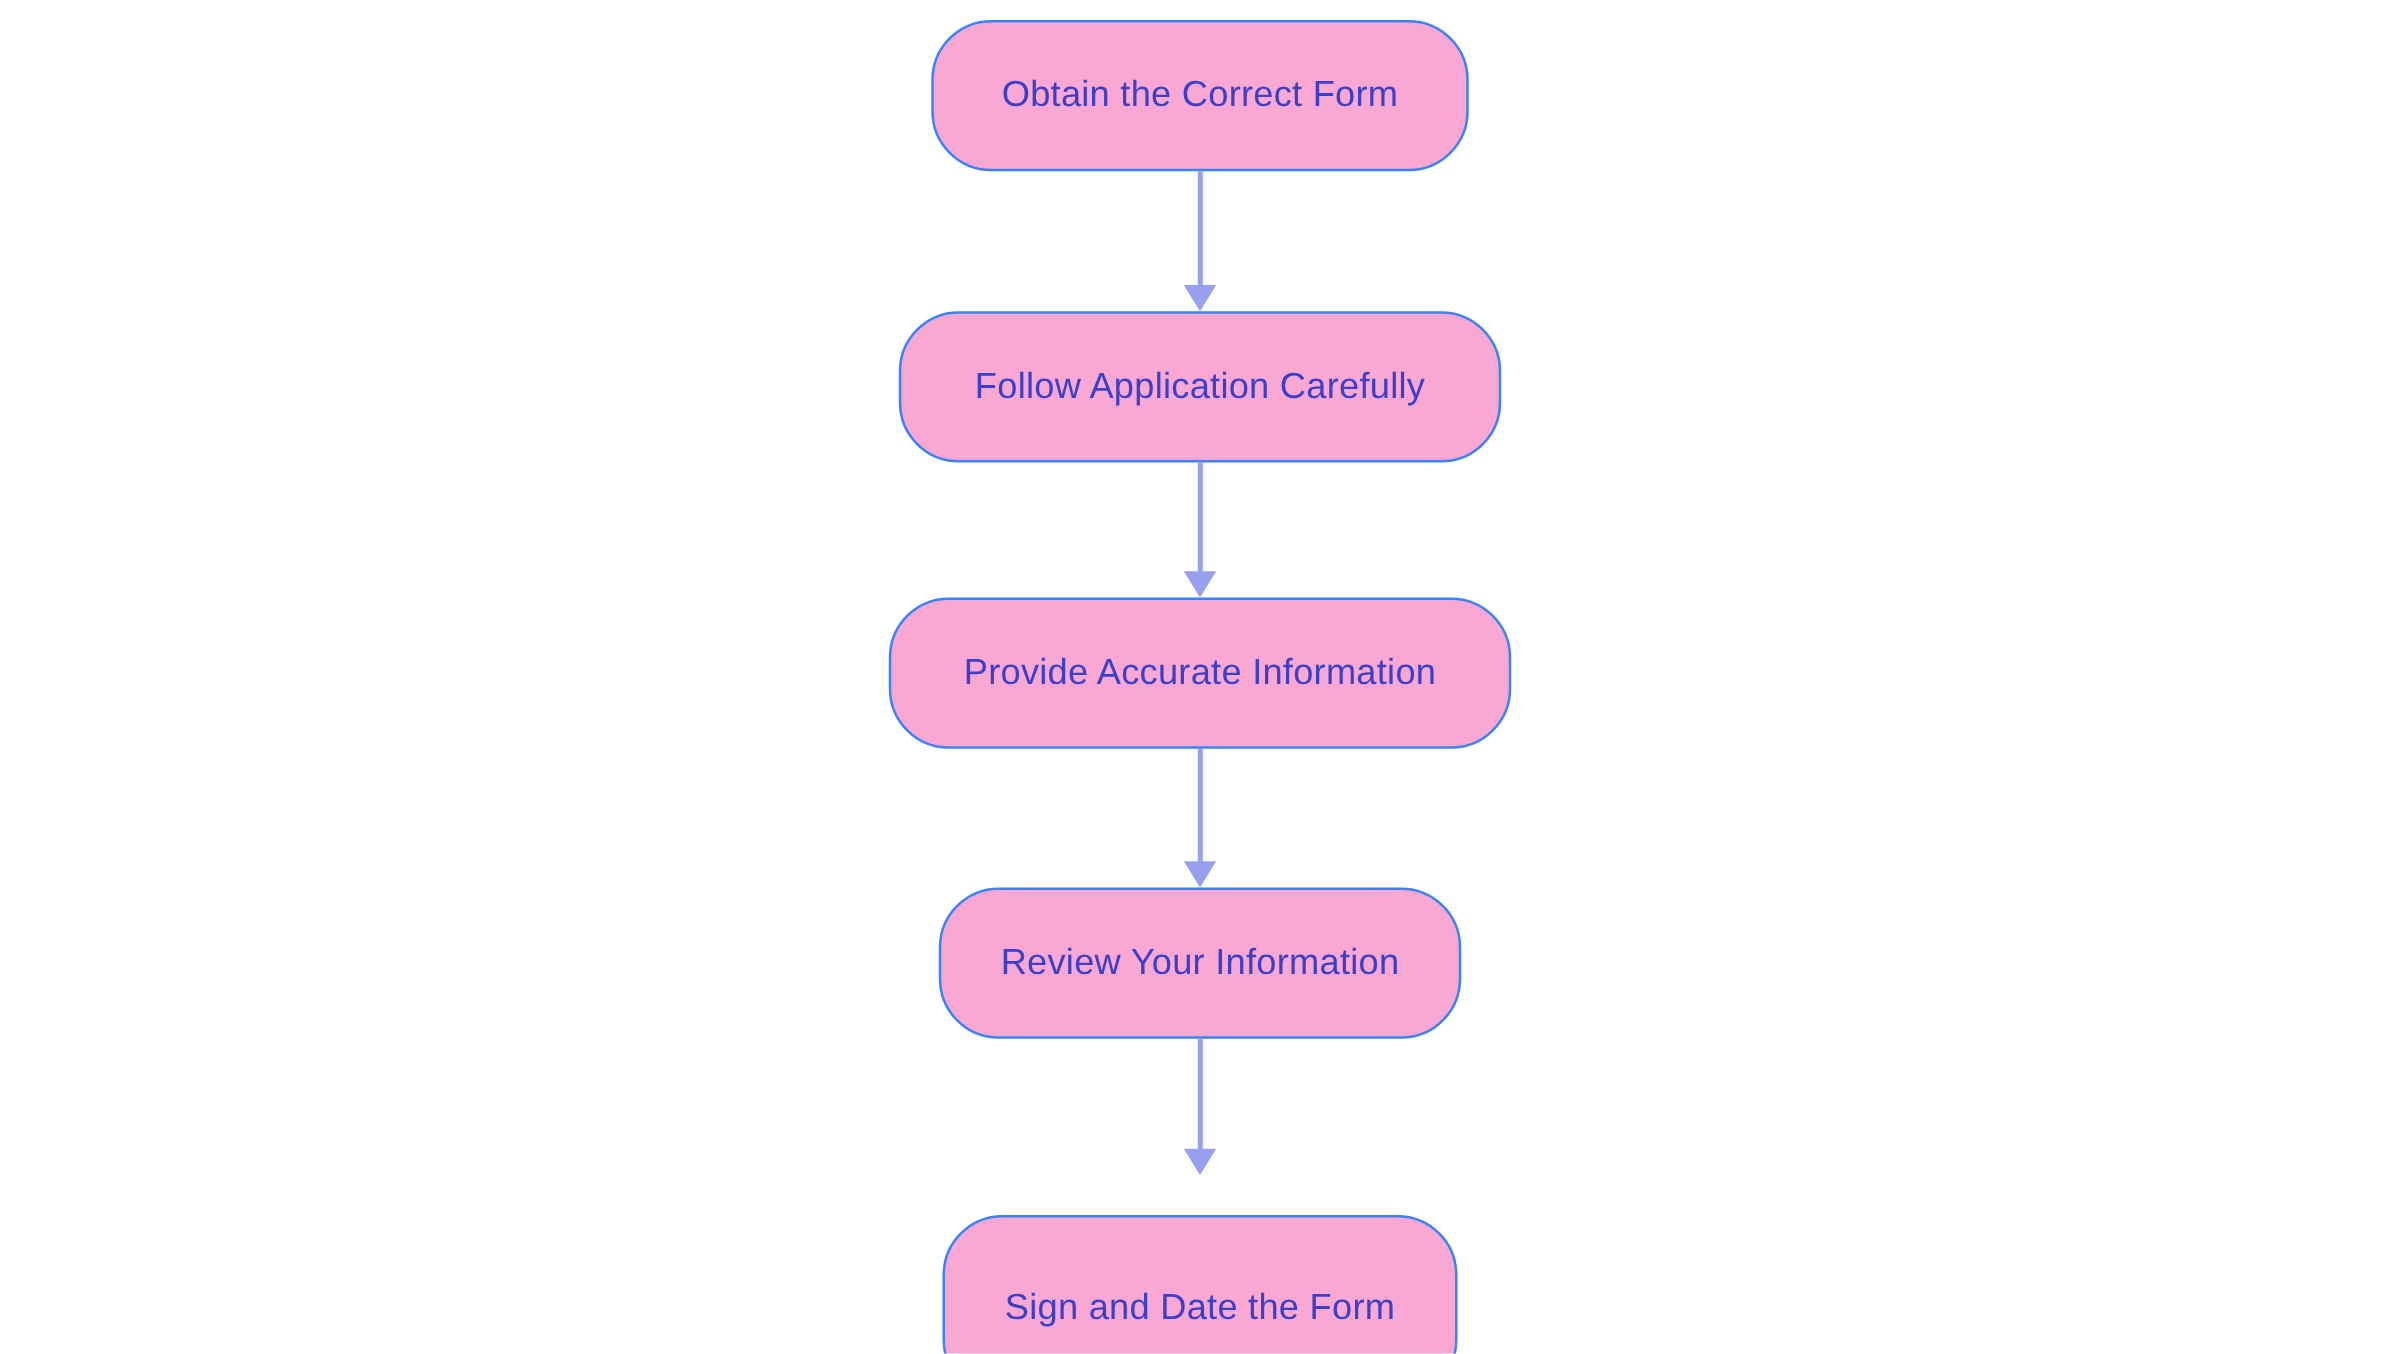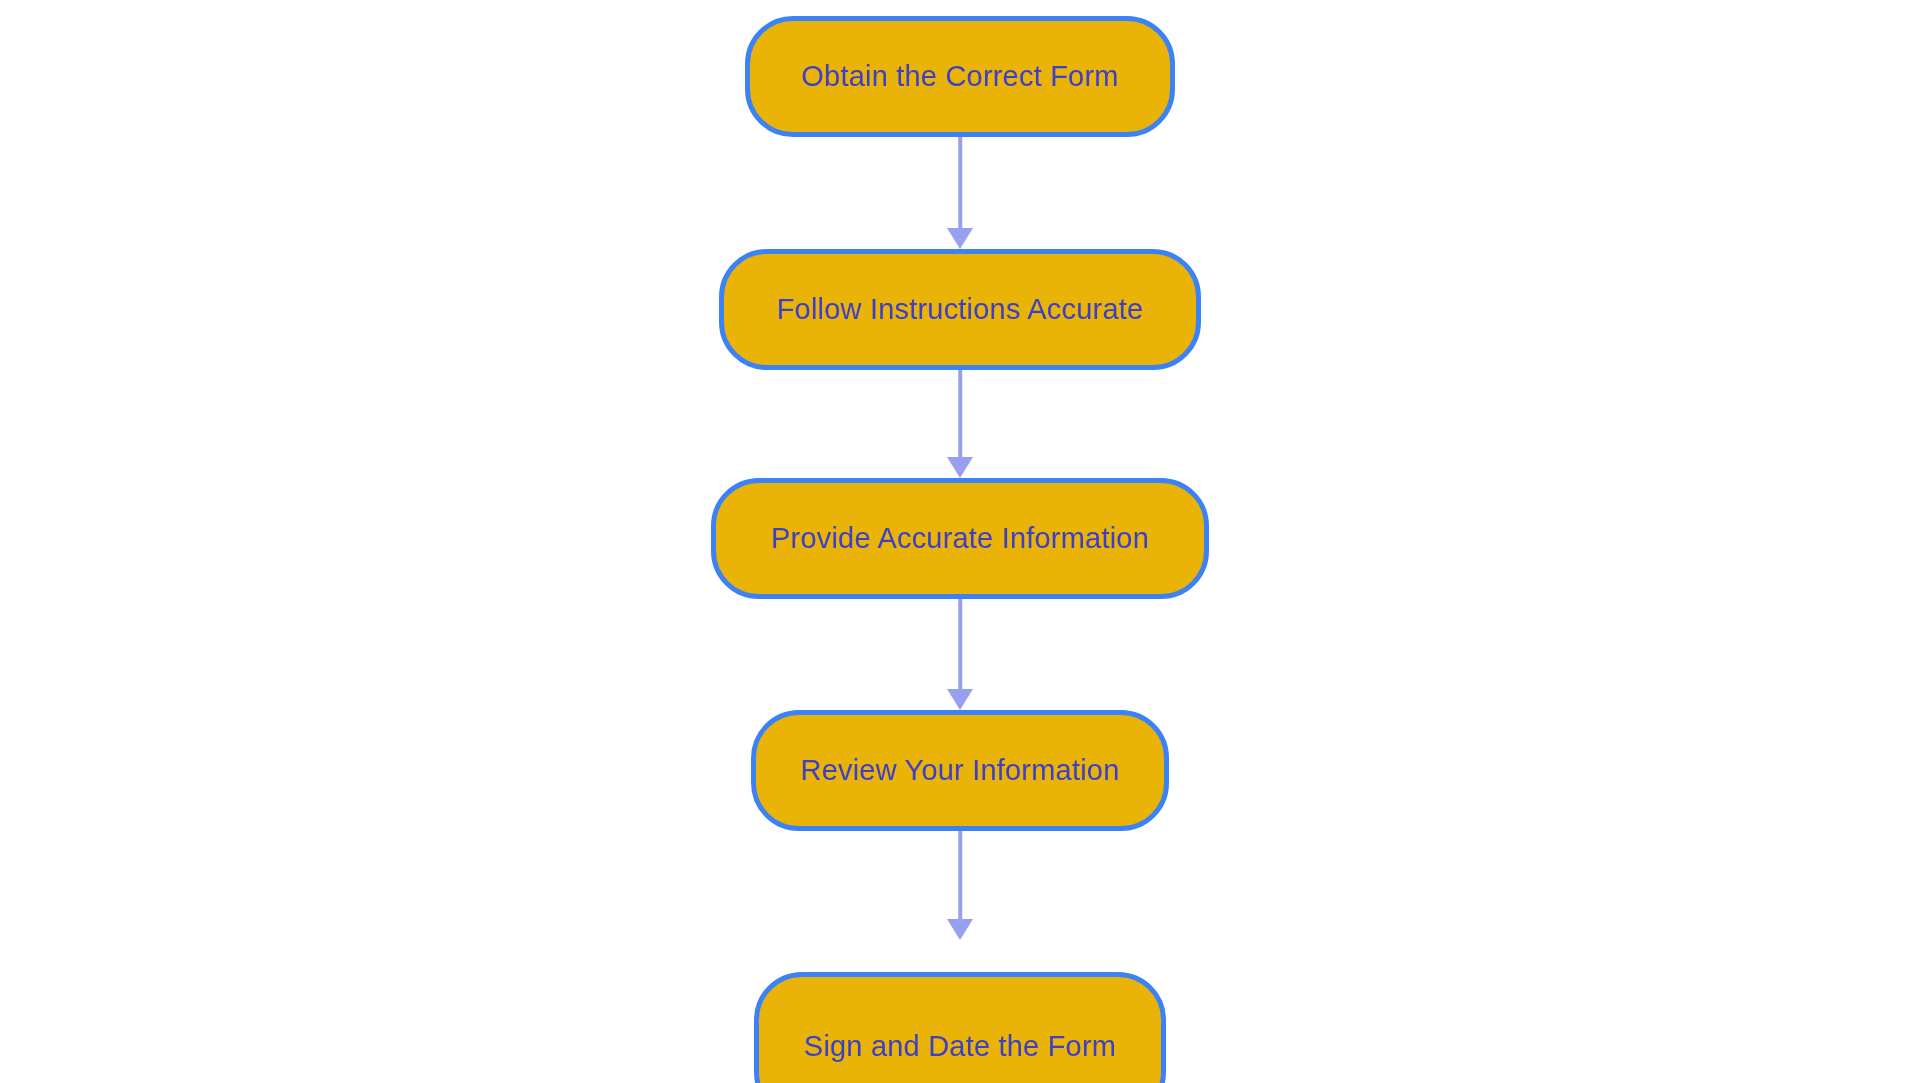--- a/index.html
+++ b/index.html
@@ -13,22 +13,22 @@
     width: 1920px;
     height: 1083px;
     background: #ffffff;
     overflow: hidden;
   }
   .node {
     position: absolute;
     left: 50%;
     transform: translateX(-50%);
     box-sizing: border-box;
-    background: #eab308;
-    border: 5px solid #3b82f6;
+    background: #f9a8d4;
+    border: 2px solid #3b82f6;
     border-radius: 48px;
     display: flex;
     align-items: center;
     justify-content: center;
   }
   .node span {
     color: #3c40c8;
     font-size: 29px;
     font-weight: 400;
     letter-spacing: 0.2px;
@@ -78,21 +78,21 @@
   <div class="node node-1">
     <span>Obtain the Correct Form</span>
   </div>
 
   <div class="arrow arrow-1">
     <div class="arrow-line"></div>
     <div class="arrow-head"></div>
   </div>
 
   <div class="node node-2">
-    <span>Follow Instructions Accurate</span>
+    <span>Follow Application Carefully</span>
   </div>
 
   <div class="arrow arrow-2">
     <div class="arrow-line"></div>
     <div class="arrow-head"></div>
   </div>
 
   <div class="node node-3">
     <span>Provide Accurate Information</span>
   </div>

